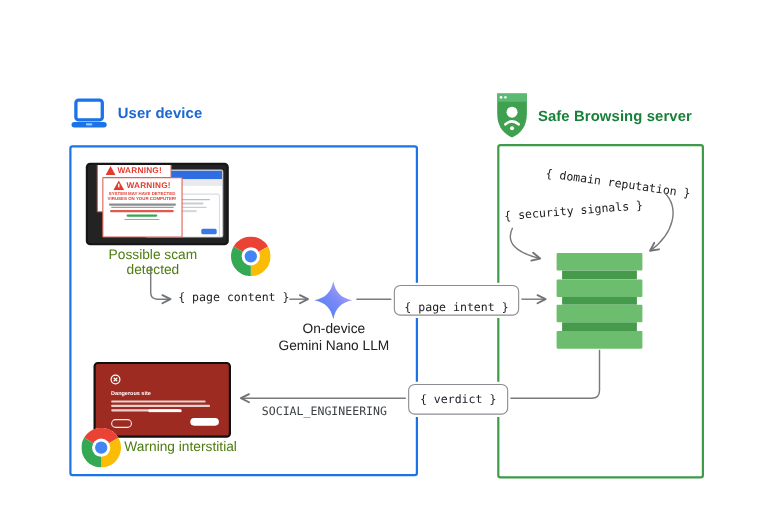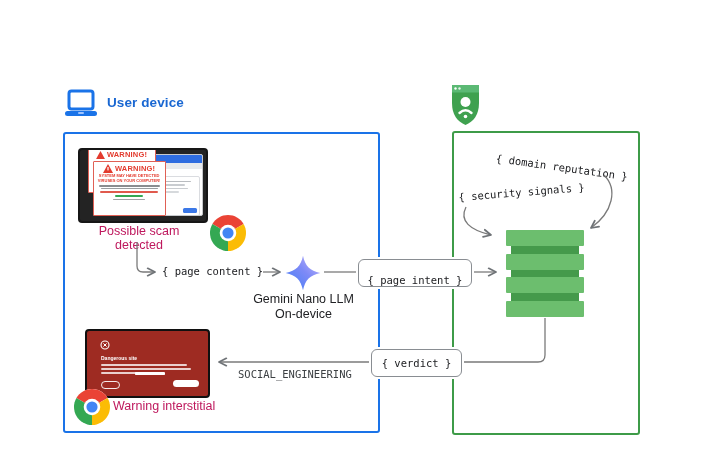--- a/index.html
+++ b/index.html
@@ -17,21 +17,21 @@
   .panel.blue{left:63px;top:104px;width:313px;height:297px;border:2px solid #1a73e8;}
   .panel.green{left:452px;top:103px;width:184px;height:300px;border:2px solid #3e9b48;}
 
   
   .mono{font-family:"DejaVu Sans Mono","Liberation Mono",monospace;font-size:10.5px;color:#202124;white-space:nowrap;}
   .flowbox{position:absolute;display:flex;align-items:center;justify-content:center;
            background:#fff;border:1.5px solid #898d92;border-radius:6px;z-index:6;
            box-shadow:0 0 0 2px #fff;}
   .rot{transform-origin:left top;z-index:3;}
 
-  .caption{position:absolute;font-size:12.5px;font-weight:500;color:#be185d;}
+  .caption{position:absolute;font-size:12.5px;font-weight:500;color:#4d7c0f;}
 
   
   .scam-frame{left:78px;top:120px;width:126px;height:71px;background:#161616;border-radius:4px;padding:2px;z-index:2;}
   .scam-screen{position:relative;width:100%;height:100%;background:#232323;border-radius:2px;overflow:hidden;}
   .bwin{position:absolute;left:41%;top:6%;right:2%;bottom:7%;background:#fff;border-radius:2px;overflow:hidden;border:1px solid #c7c9cc;}
   .bwin-head{height:8px;background:#2f6de0;}
   .bwin-tool{height:6px;background:#e8eaed;}
   .dlg{position:absolute;right:3%;top:34%;width:60%;height:58%;background:#fff;border:1px solid #dadce0;border-radius:2px;padding:2px;}
   .popup{position:absolute;background:#fff;border:1px solid #e06055;border-radius:1px;padding:2px 3px;box-sizing:border-box;}
   .popup-head{display:flex;align-items:center;justify-content:center;gap:2px;}
@@ -97,20 +97,21 @@
 
   <svg class="abs" style="left:450px;top:55px;" width="31" height="43" viewBox="0 0 31 43">
     <path d="M2,2 H29 V20 C29,32 23.5,38.5 15.5,42 C7.5,38.5 2,32 2,20 Z" fill="#3fa14f"></path>
     <path d="M2,2 H29 V9.5 H2 Z" fill="#5bb974"></path>
     <circle cx="5.5" cy="5.5" r="1.2" fill="#fff"></circle>
     <circle cx="9.5" cy="5.5" r="1.2" fill="#e6f4ea"></circle>
     <circle cx="15.5" cy="19" r="5" fill="#fff"></circle>
     <path d="M9.5,30 Q15.5,24.5 21.5,30" stroke="#fff" stroke-width="2.4" fill="none" stroke-linecap="round"></path>
     <circle cx="15.5" cy="33.5" r="1.8" fill="#fff"></circle>
   </svg>
+  <div class="hlabel green" style="left:489px;top:70px;">Safe Browsing server</div>
 
   <div class="panel blue"></div>
   <div class="panel green"></div>
 
   <div class="abs scam-frame">
     <div class="scam-screen">
       <div class="bwin">
         <div class="bwin-head"></div>
         <div class="bwin-tool"></div>
         <div class="dlg">
@@ -151,22 +152,22 @@
   <svg class="abs" style="left:210px;top:187px;z-index:3;" width="36" height="36" viewBox="-50 -50 100 100">
     <use href="#chrome-logo"></use>
   </svg>
 
   <div class="abs mono" style="left:162px;top:237px;z-index:5;text-align:right;">{ page content }</div>
 
   <svg class="abs" style="left:284px;top:226px;z-index:5;" width="38" height="38" viewBox="-22 -22 44 44">
     <path d="M0,-20 C2.6,-8 8,-2.6 20,0 C8,2.6 2.6,8 0,20 C-2.6,8 -8,2.6 -20,0 C-8,-2.6 -2.6,-8 0,-20 Z" fill="url(#gemGrad)"></path>
   </svg>
   <div class="llm-caption">
+    <span style="display:block;">On-device</span>
     <span style="display:block;">Gemini Nano LLM</span>
-    <span style="display:block;">On-device</span>
   </div>
 
   <div class="flowbox" style="left:358px;top:231px;width:112px;height:26px;align-items:flex-end;">
     <span class="mono">{ page intent }</span>
   </div>
 
   <div class="abs mono rot" style="left:497px;top:124px;transform:rotate(8deg);">{ domain reputation }</div>
   <div class="abs mono rot" style="left:458px;top:163px;transform:rotate(-4.5deg);">{ security signals }</div>
 
   <div class="stack">

